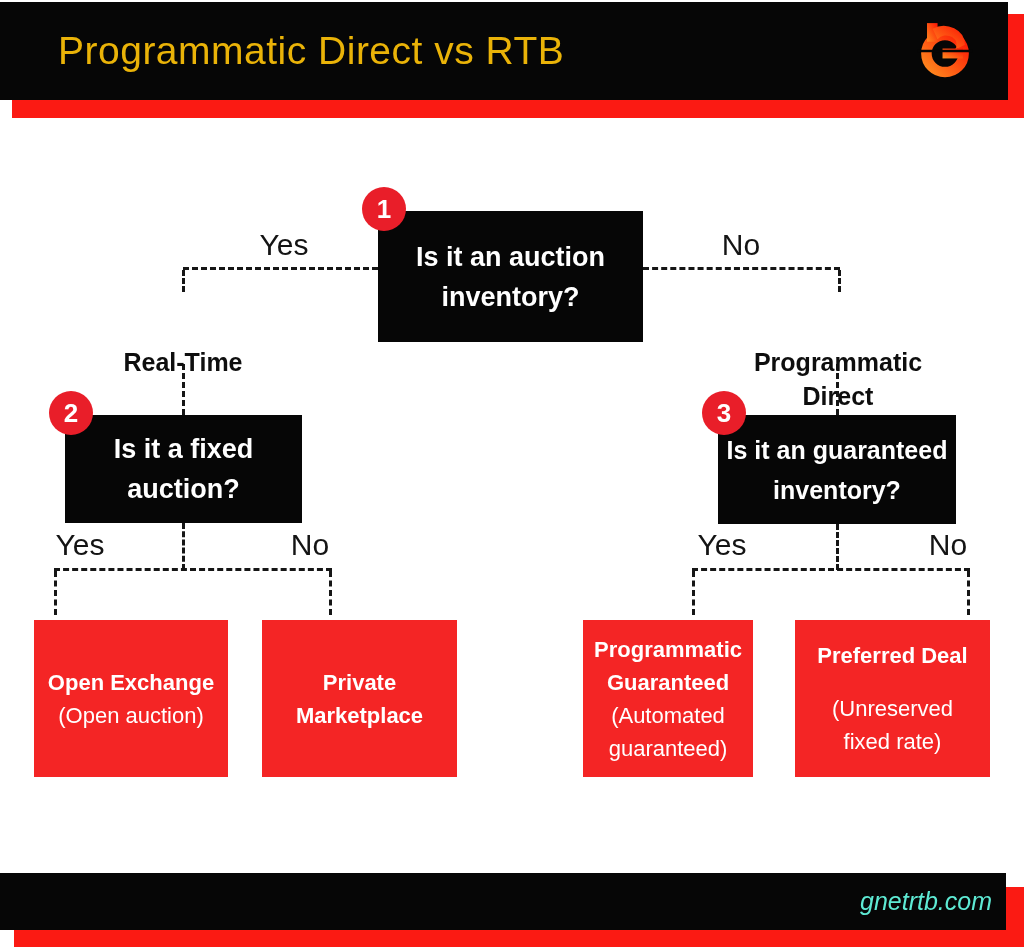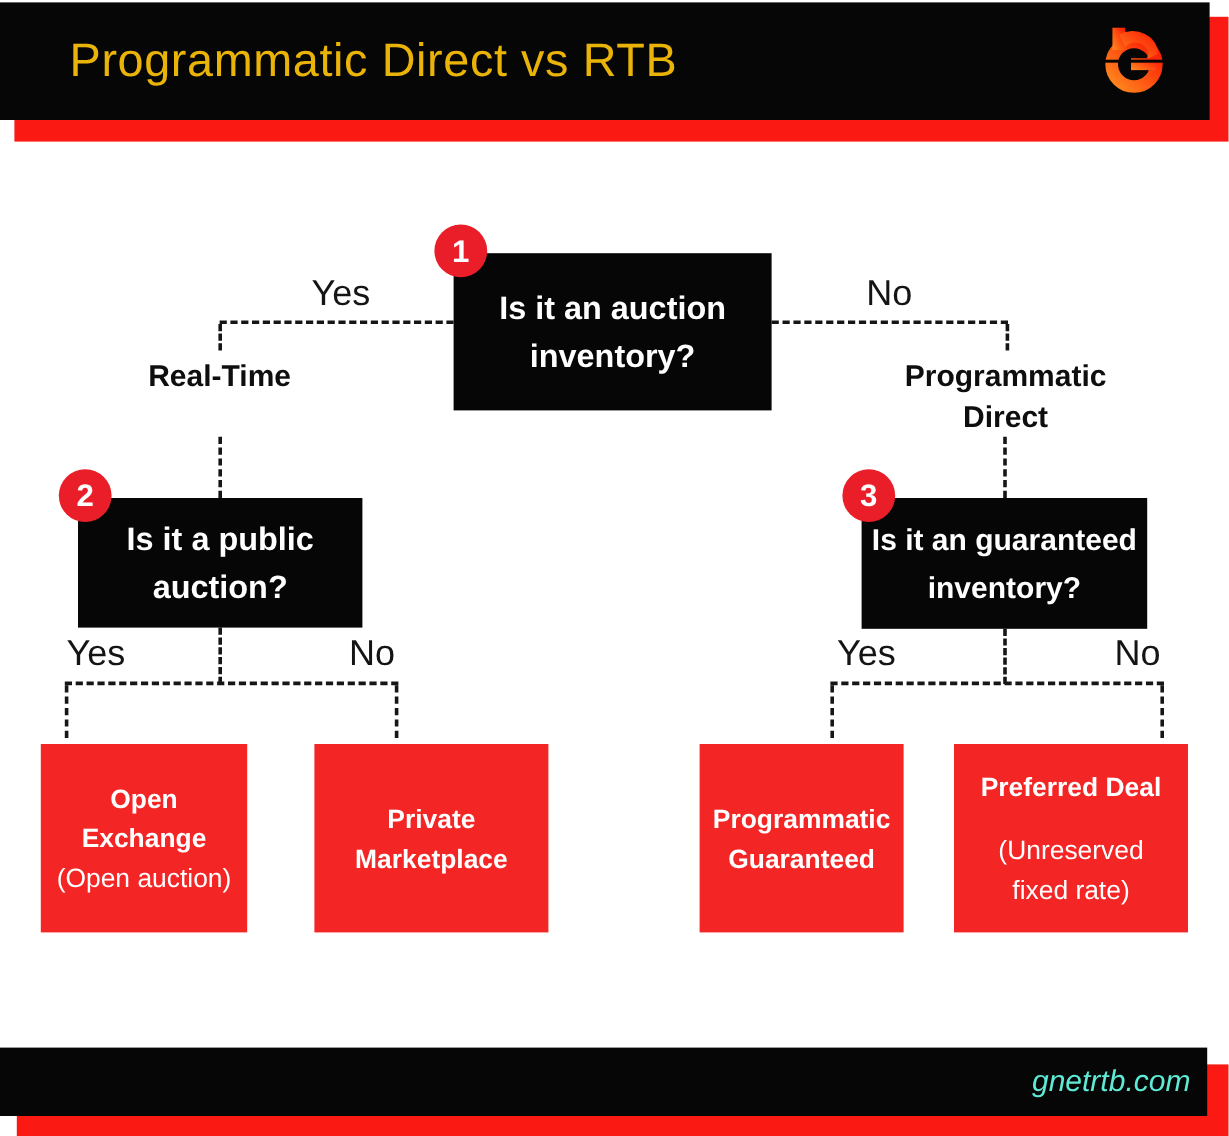--- a/index.html
+++ b/index.html
@@ -23,21 +23,21 @@
     padding-right:14px; box-sizing:border-box;
   }
   .website { color:#5eead4; font-size:25px; font-weight:400;font-style:italic; }
   
   .dash-h { position:absolute; height:0; border-top:3px dashed #161616; }
   .dash-v { position:absolute; width:0;  border-left:3px dashed #161616; }
   
   .branch-label { position:absolute; width:100px; text-align:center; font-size:30px; color:#141414; }
   .category-label {
     position:absolute; width:190px; text-align:center;
-    font-weight:bold; font-size:25px; line-height:34px; color:#0e0e0e;
+    font-weight:bold; font-size:25px; line-height:34px; color:#0e0e0e;margin-top:48px;
   }
   
   .qnode {
     position:absolute; background:#060606; color:#ffffff;
     display:flex; flex-direction:column; align-items:center; justify-content:center;
     text-align:center; font-weight:bold;
   }
   .qline { white-space:nowrap; font-size:27px; line-height:40px; }
   .qnode.small .qline { font-size:25px; }
   .badge {
@@ -110,39 +110,40 @@
   </div>
 
   <div class="qnode" style="left:378px; top:211px; width:265px; height:131px;">
     <span class="badge">1</span>
     <div class="qline">Is it an auction</div>
     <div class="qline">inventory?</div>
   </div>
 
   <div class="qnode" style="left:65px; top:415px; width:237px; height:108px;">
     <span class="badge">2</span>
-    <div class="qline">Is it a public</div>
+    <div class="qline">Is it a fixed</div>
     <div class="qline">auction?</div>
   </div>
 
   <div class="qnode small" style="left:718px; top:415px; width:238px; height:109px;">
     <span class="badge">3</span>
     <div class="qline">Is it an guaranteed</div>
     <div class="qline">inventory?</div>
   </div>
 
-  <div class="outcome" style="left:34px; top:620px; width:172px; height:157px; padding:0 6px;">
+  <div class="outcome" style="left:34px; top:620px; width:194px; height:157px; padding:0 6px;">
     <div class="otitle">Open Exchange</div>
     <div class="osub">(Open auction)</div>
   </div>
   <div class="outcome" style="left:262px; top:620px; width:195px; height:157px; padding:0 14px;">
     <div class="otitle">Private Marketplace</div>
   </div>
   <div class="outcome" style="left:567px; top:620px; width:170px; height:157px; padding:0 14px;margin-left:16px;">
     <div class="otitle">Programmatic Guaranteed</div>
+    <div class="osub">(Automated guaranteed)</div>
   </div>
   <div class="outcome" style="left:795px; top:620px; width:195px; height:157px; padding:0 18px;gap:20px;">
     <div class="otitle">Preferred Deal</div>
     <div class="osub">(Unreserved fixed rate)</div>
   </div>
 
   <div class="footer-shadow"></div>
   <div class="footer-bar">
     <span class="website">gnetrtb.com</span>
   </div>

